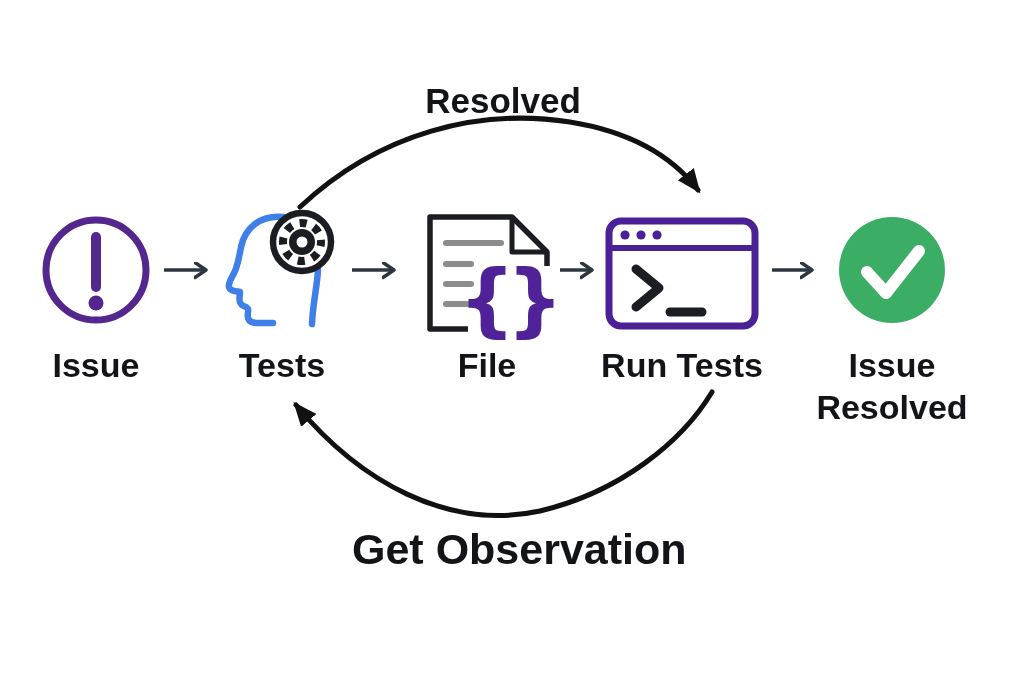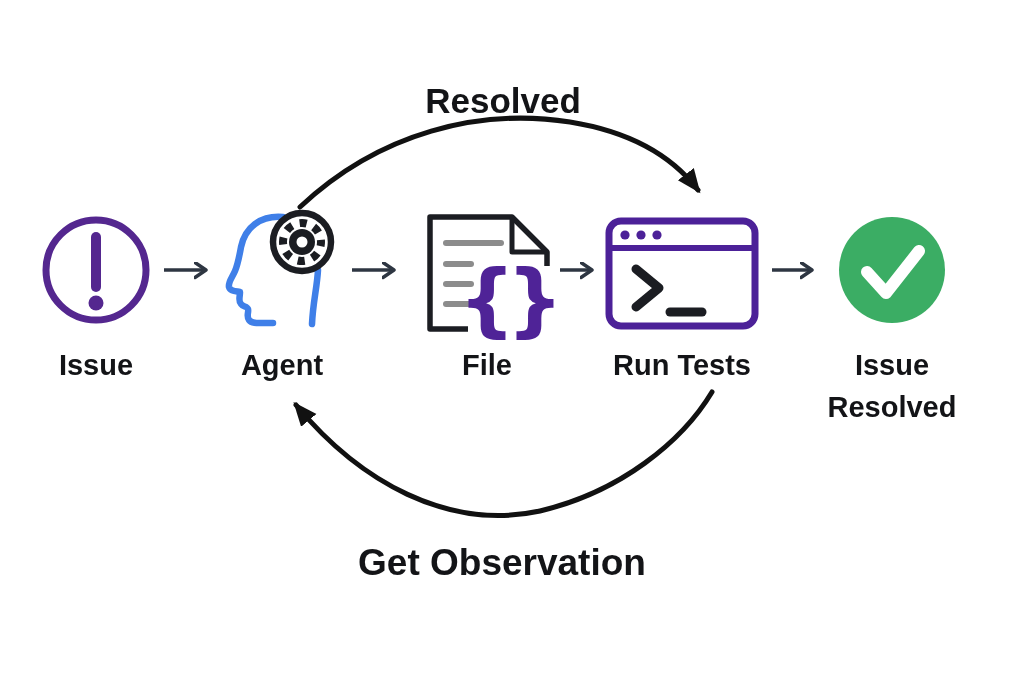--- a/index.html
+++ b/index.html
@@ -8,21 +8,21 @@
     width:1024px;height:683px;
     background:#ffffff;
     font-family:"Liberation Sans", sans-serif;
     overflow:hidden;
   }
   svg{position:absolute;left:0;top:0;}
   .lbl{
     position:absolute;
     color:#131417;
     font-weight:700;
-    font-size:29px;
+    font-size:34px;
     text-align:center;
     line-height:42px;
     letter-spacing:0px;
     white-space:nowrap;
   }
   .lbl.wrap{white-space:normal;}
 </style>
 </head>
 <body>
 
@@ -100,23 +100,23 @@
     <g>
       <circle cx="892" cy="270" r="53" fill="#3bad64"></circle>
       <path d="M 867 272 L 886 293 L 919 251" fill="none" stroke="#ffffff" stroke-width="12" stroke-linecap="round" stroke-linejoin="round"></path>
     </g>
   </svg>
 
   <div class="lbl" style="left:403px;top:80px;width:200px;font-size:35px;">Resolved</div>
 
   <div class="lbl" style="left:16px;top:344px;width:160px;">Issue</div>
 
-  <div class="lbl" style="left:202px;top:344px;width:160px;">Agent</div>
+  <div class="lbl" style="left:202px;top:344px;width:160px;">Tests</div>
 
   <div class="lbl" style="left:407px;top:344px;width:160px;text-align:center;">File</div>
 
   <div class="lbl wrap" style="left:802px;top:344px;width:180px;">Issue Resolved</div>
 
   <div class="lbl" style="left:592px;top:344px;width:180px;">Run Tests</div>
 
-  <div class="lbl" style="left:352px;top:542px;width:300px;font-size:37px;">Get Observation</div>
+  <div class="lbl" style="left:352px;top:528px;width:300px;font-size:43px;">Get Observation</div>
 
 </div>
 
 </body></html>

